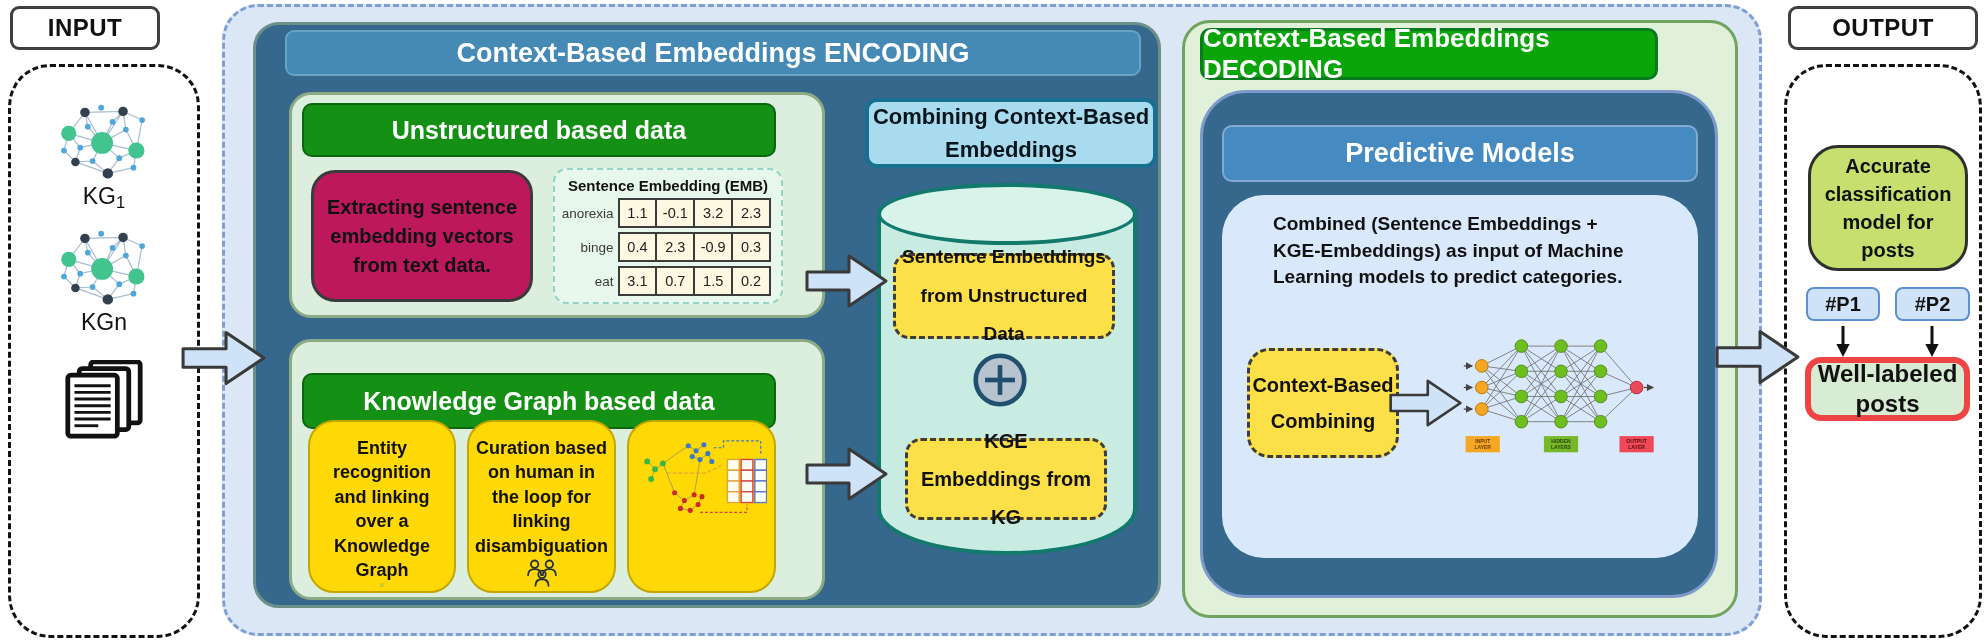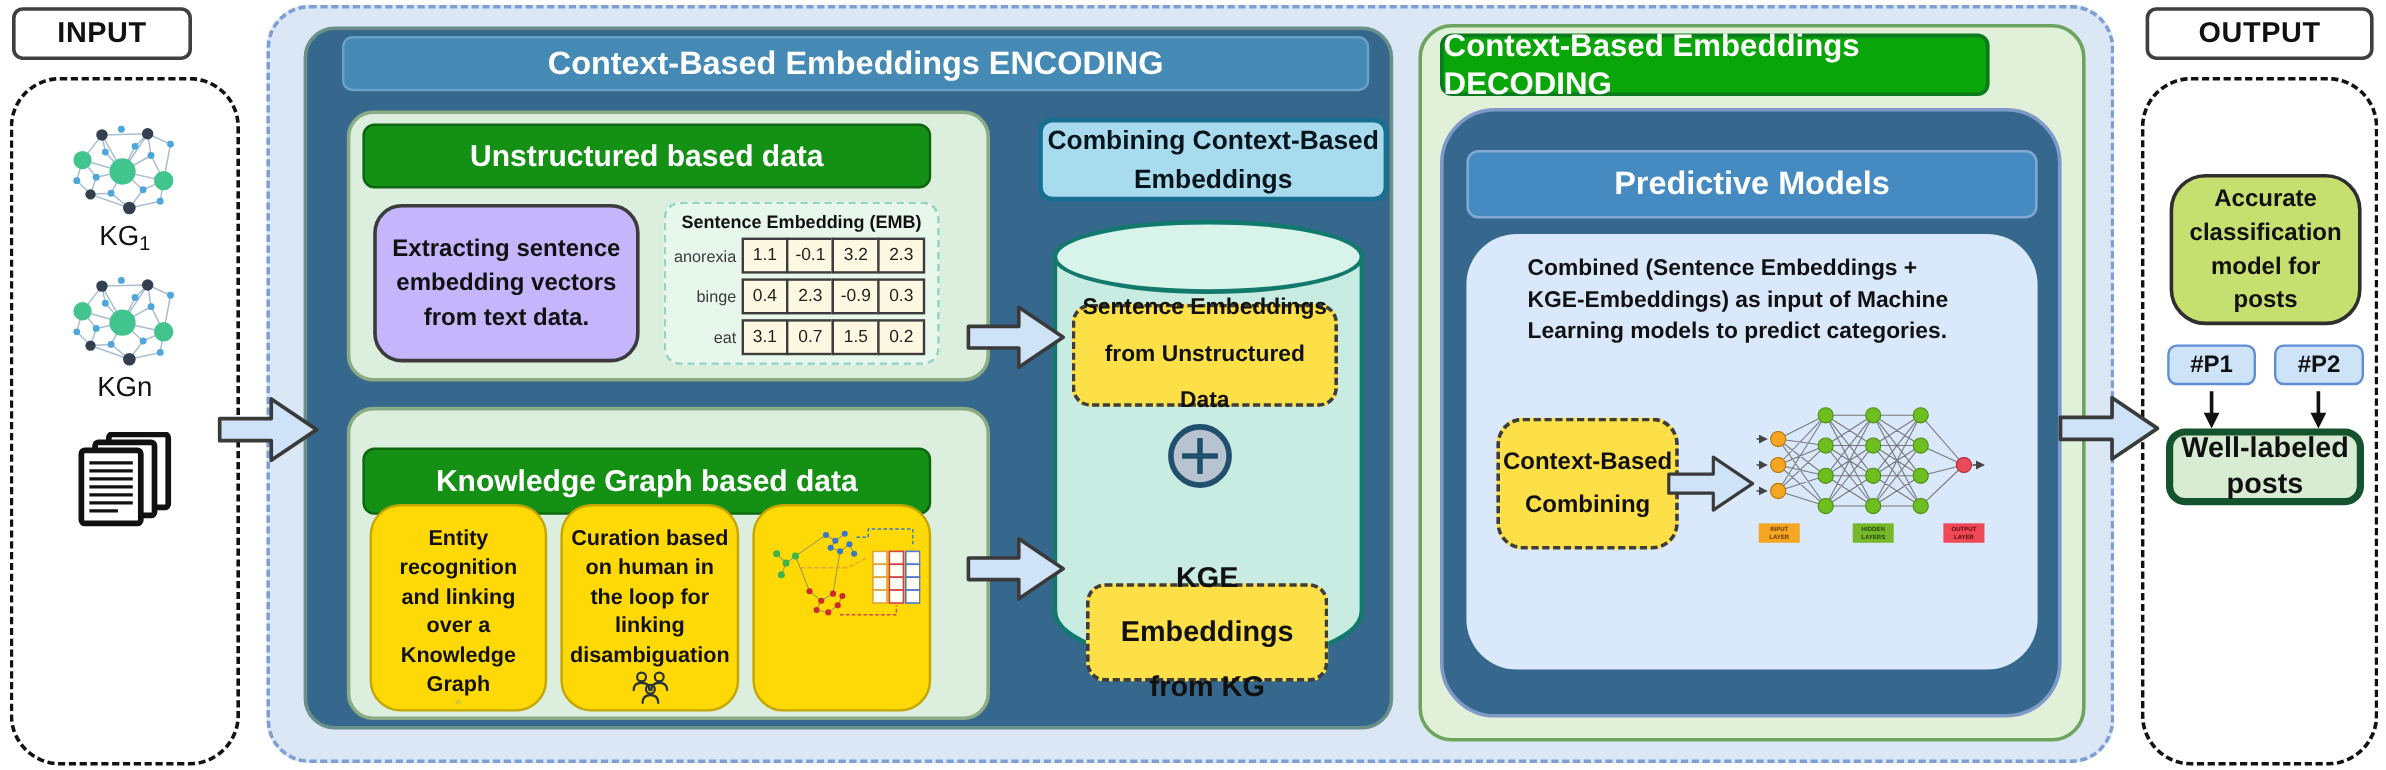--- a/index.html
+++ b/index.html
@@ -24,21 +24,21 @@
 
   
   .enc-box{background:#35688c;border:3px solid #6b9089;border-radius:26px;z-index:1;}
   .blue-hdr{background:#4589b5;border:2px solid #68a2c5;border-radius:9px;
     display:flex;align-items:center;justify-content:center;color:#fff;
     font-weight:bold;font-size:27px;z-index:3;}
   .mint-panel{background:#dceedd;border:3px solid #8cab84;border-radius:22px;z-index:2;}
   .green-hdr{background:#149114;border:2px solid #0c650f;border-radius:10px;
     display:flex;align-items:center;justify-content:center;color:#fff;
     font-weight:bold;font-size:25px;z-index:3;}
-  .extract-box{background:#c4b5fd;border:3px solid #3b3b3b;border-radius:24px;
+  .extract-box{background:#be185d;border:3px solid #3b3b3b;border-radius:24px;
     display:flex;align-items:center;justify-content:center;text-align:center;
     font-weight:bold;font-size:20px;line-height:1.45;padding:0 12px;z-index:3;}
   .emb-panel{background:#e8f7ec;border:2px dashed #93d3c3;border-radius:14px;z-index:3;padding-top:7px;}
   .emb-title{font-weight:bold;font-size:15px;text-align:center;}
   .emb-row{display:flex;justify-content:flex-end;margin:4px 10px 0 0;align-items:center;}
   .emb-rowlabel{width:62px;text-align:right;margin-right:6px;font-size:13.5px;color:#3a3a3a;}
   .emb-cell{width:38px;height:26px;border:2px solid #3c3c3c;background:#fdf8e1;
     display:flex;align-items:center;justify-content:center;font-size:14.5px;color:#222;margin-left:-2px;}
   .yellow-box{background:#ffd906;border:2px solid #c4a600;border-radius:26px;
     display:flex;flex-direction:column;align-items:center;justify-content:flex-start;
@@ -51,21 +51,21 @@
     border:4px solid #12796d;border-top:none;border-radius:0 0 130px 130px / 0 0 46px 46px;}
   .cyl-top{position:absolute;left:0;right:0;top:0;height:54px;background:#d7f3ea;
     border:4px solid #12796d;border-radius:50%;}
   .combining-hdr{background:#a9dbee;border:4px solid #186f90;border-radius:12px;
     display:flex;align-items:center;justify-content:center;text-align:center;
     font-weight:bold;font-size:22px;line-height:1.5;color:#06141c;z-index:3;}
   .dashed-blue-box{background:#fde047;border:3px dashed #3d3d3d;border-radius:16px;
     display:flex;flex-direction:column;align-items:center;justify-content:center;
     text-align:center;font-weight:bold;z-index:4;}
   .sent-box{font-size:19px;line-height:2.05;padding:0 6px;}
-  .kge-box{font-size:24px;line-height:1.9;margin-top:48px;}
+  .kge-box{font-size:20px;line-height:1.9;}
   .ctx-box{font-size:20px;line-height:1.8;border-radius:22px;z-index:4;}
 
   
   .dec-panel{background:#e1f0d9;border:3px solid #6fa45f;border-radius:28px;z-index:1;}
   .dec-hdr{background:#09a509;border:3px solid #0a7a1e;border-radius:10px;
     display:flex;align-items:center;justify-content:center;color:#fff;
     font-weight:bold;font-size:26px;z-index:3;}
   .dec-dark{background:#35688c;border:3px solid #7e9ac9;border-radius:46px;z-index:2;}
   .pred-hdr{background:#458ac0;border:2px solid #84aad4;border-radius:10px;
     display:flex;align-items:center;justify-content:center;color:#fff;
@@ -73,21 +73,21 @@
   .light-box{background:#d9e8fb;border-radius:42px;z-index:3;}
   .combined-text{font-weight:bold;font-size:19px;text-align:left;line-height:1.4;
     padding:16px 51px 0;color:#111;}
 
   
   .accurate-box{background:#c7df6e;border:3px solid #2f2f2f;border-radius:30px;
     display:flex;align-items:center;justify-content:center;text-align:center;
     font-weight:bold;font-size:20px;line-height:1.4;padding:0 20px;}
   .p-box{background:#cfe3f8;border:2px solid #5f8ed6;border-radius:8px;
     display:flex;align-items:center;justify-content:center;font-weight:bold;font-size:20px;}
-  .well-box{background:#d8ecd4;border:6px solid #14532d;border-radius:16px;
+  .well-box{background:#d8ecd4;border:6px solid #ef4444;border-radius:16px;
     display:flex;align-items:center;justify-content:center;text-align:center;
     font-weight:bold;font-size:24px;line-height:1.25;}
 
   .barrow{z-index:6;}
   svg{display:block;}
 </style>
 </head>
 <body>
 
 <svg style="position:absolute;width:0;height:0" aria-hidden="true">

